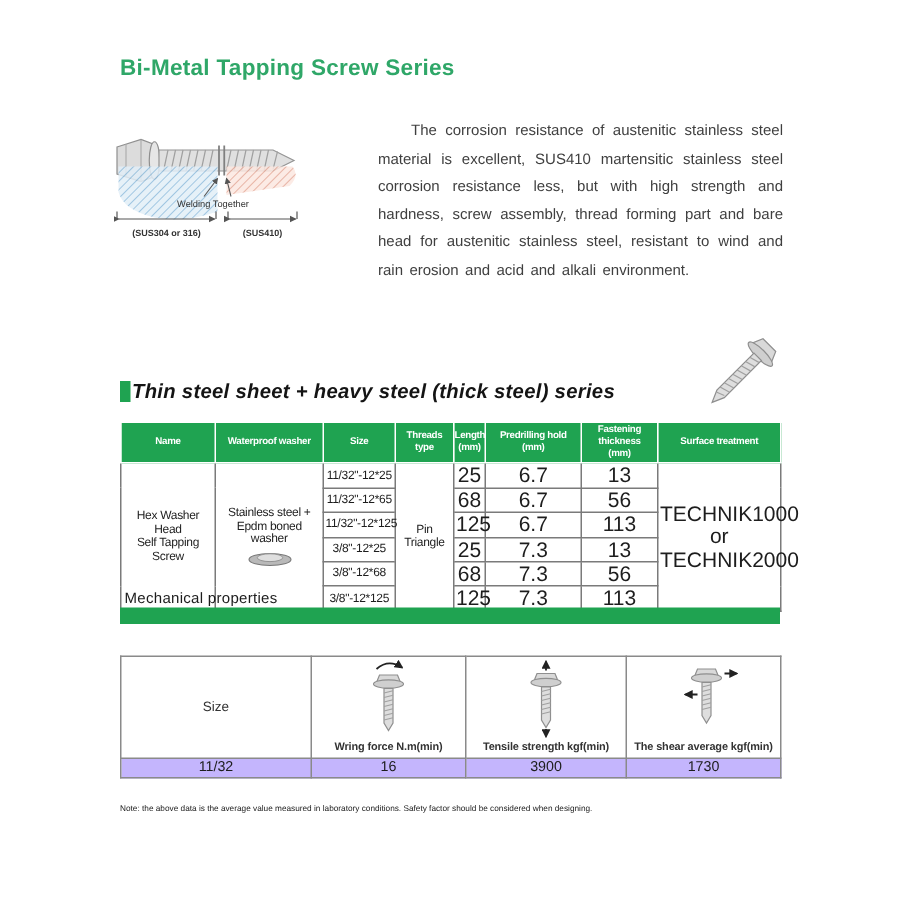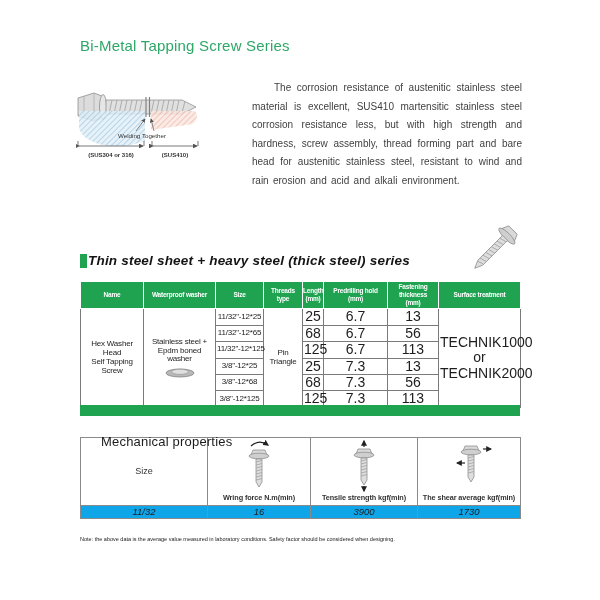--- a/index.html
+++ b/index.html
@@ -10,21 +10,21 @@
     position:relative;
     overflow:hidden;
     color:#222;
   }
   .abs { position:absolute; }
 
   
   .page-title {
     left:80px; top:37px;
     font-size:15px; letter-spacing:.2px;
-    color:#2fa768; font-weight:400;text-align:right;
+    color:#2fa768; font-weight:700;text-align:right;
   }
 
   
   .intro-diagram { left:76px; top:84px; width:132px; height:82px; }
   .intro-text {
     left:252px; top:79px; width:270px;
     font-size:10px; line-height:18.6px;
     color:#3f3f3f;
     text-align:justify;
     text-indent:22px;
@@ -61,43 +61,42 @@
     font-size:14px; color:#1d1d1d;
     text-align:center; vertical-align:middle;
     height:12px; padding:0 1px; line-height:1.1;
   }
   .spec-table td.small { font-size:8px; letter-spacing:-.2px; }
   .pre { white-space:pre-line; }
   .washer-cell svg { display:block; margin:3px auto 0; }
 
   
   .mech-heading {
-    left:101px; top:394px;
-    font-size:13px; color:#1c1c1c; letter-spacing:.2px;
+    left:83px; top:394px;
+    font-size:10px; color:#1c1c1c; letter-spacing:.2px;
     z-index:2;
-    margin-top:40px;
   }
   .mech-bar { left:80px; top:405px; width:440px; height:11px; background:#1fa351; z-index:1; }
 
   
   .mech-table {
     left:80px; top:437px; width:440px;
     border-collapse:collapse; table-layout:fixed;
   }
   .mech-table td {
     border:1px solid #8a8a8a;
     text-align:center; vertical-align:middle;
     font-size:9.5px; color:#1d1d1d;
   }
   .mech-table .head-row td { height:68px; vertical-align:bottom; padding-bottom:2px; }
   .mech-table .head-row .size-head { vertical-align:middle; font-size:9px; color:#333; }
   .mech-table .icon-wrap { height:52px; display:flex; align-items:center; justify-content:center; }
   .mech-table .caption { font-size:7.3px; color:#333; letter-spacing:-.1px; padding-bottom:1px;font-weight:bold; }
   .mech-table .data-row td { height:12px; line-height:12px; }
-  .mech-table .row-pink td { background:#0ea5e9;font-style:italic; }
+  .mech-table .row-pink td { background:#c4b5fd; }
 
   .note {
     left:80px; top:536px; width:840px;
     font-size:11px; color:#1a1a1a;
     transform:scale(0.5); transform-origin:0 0;
   }
 </style>
 </head>
 <body>
 

